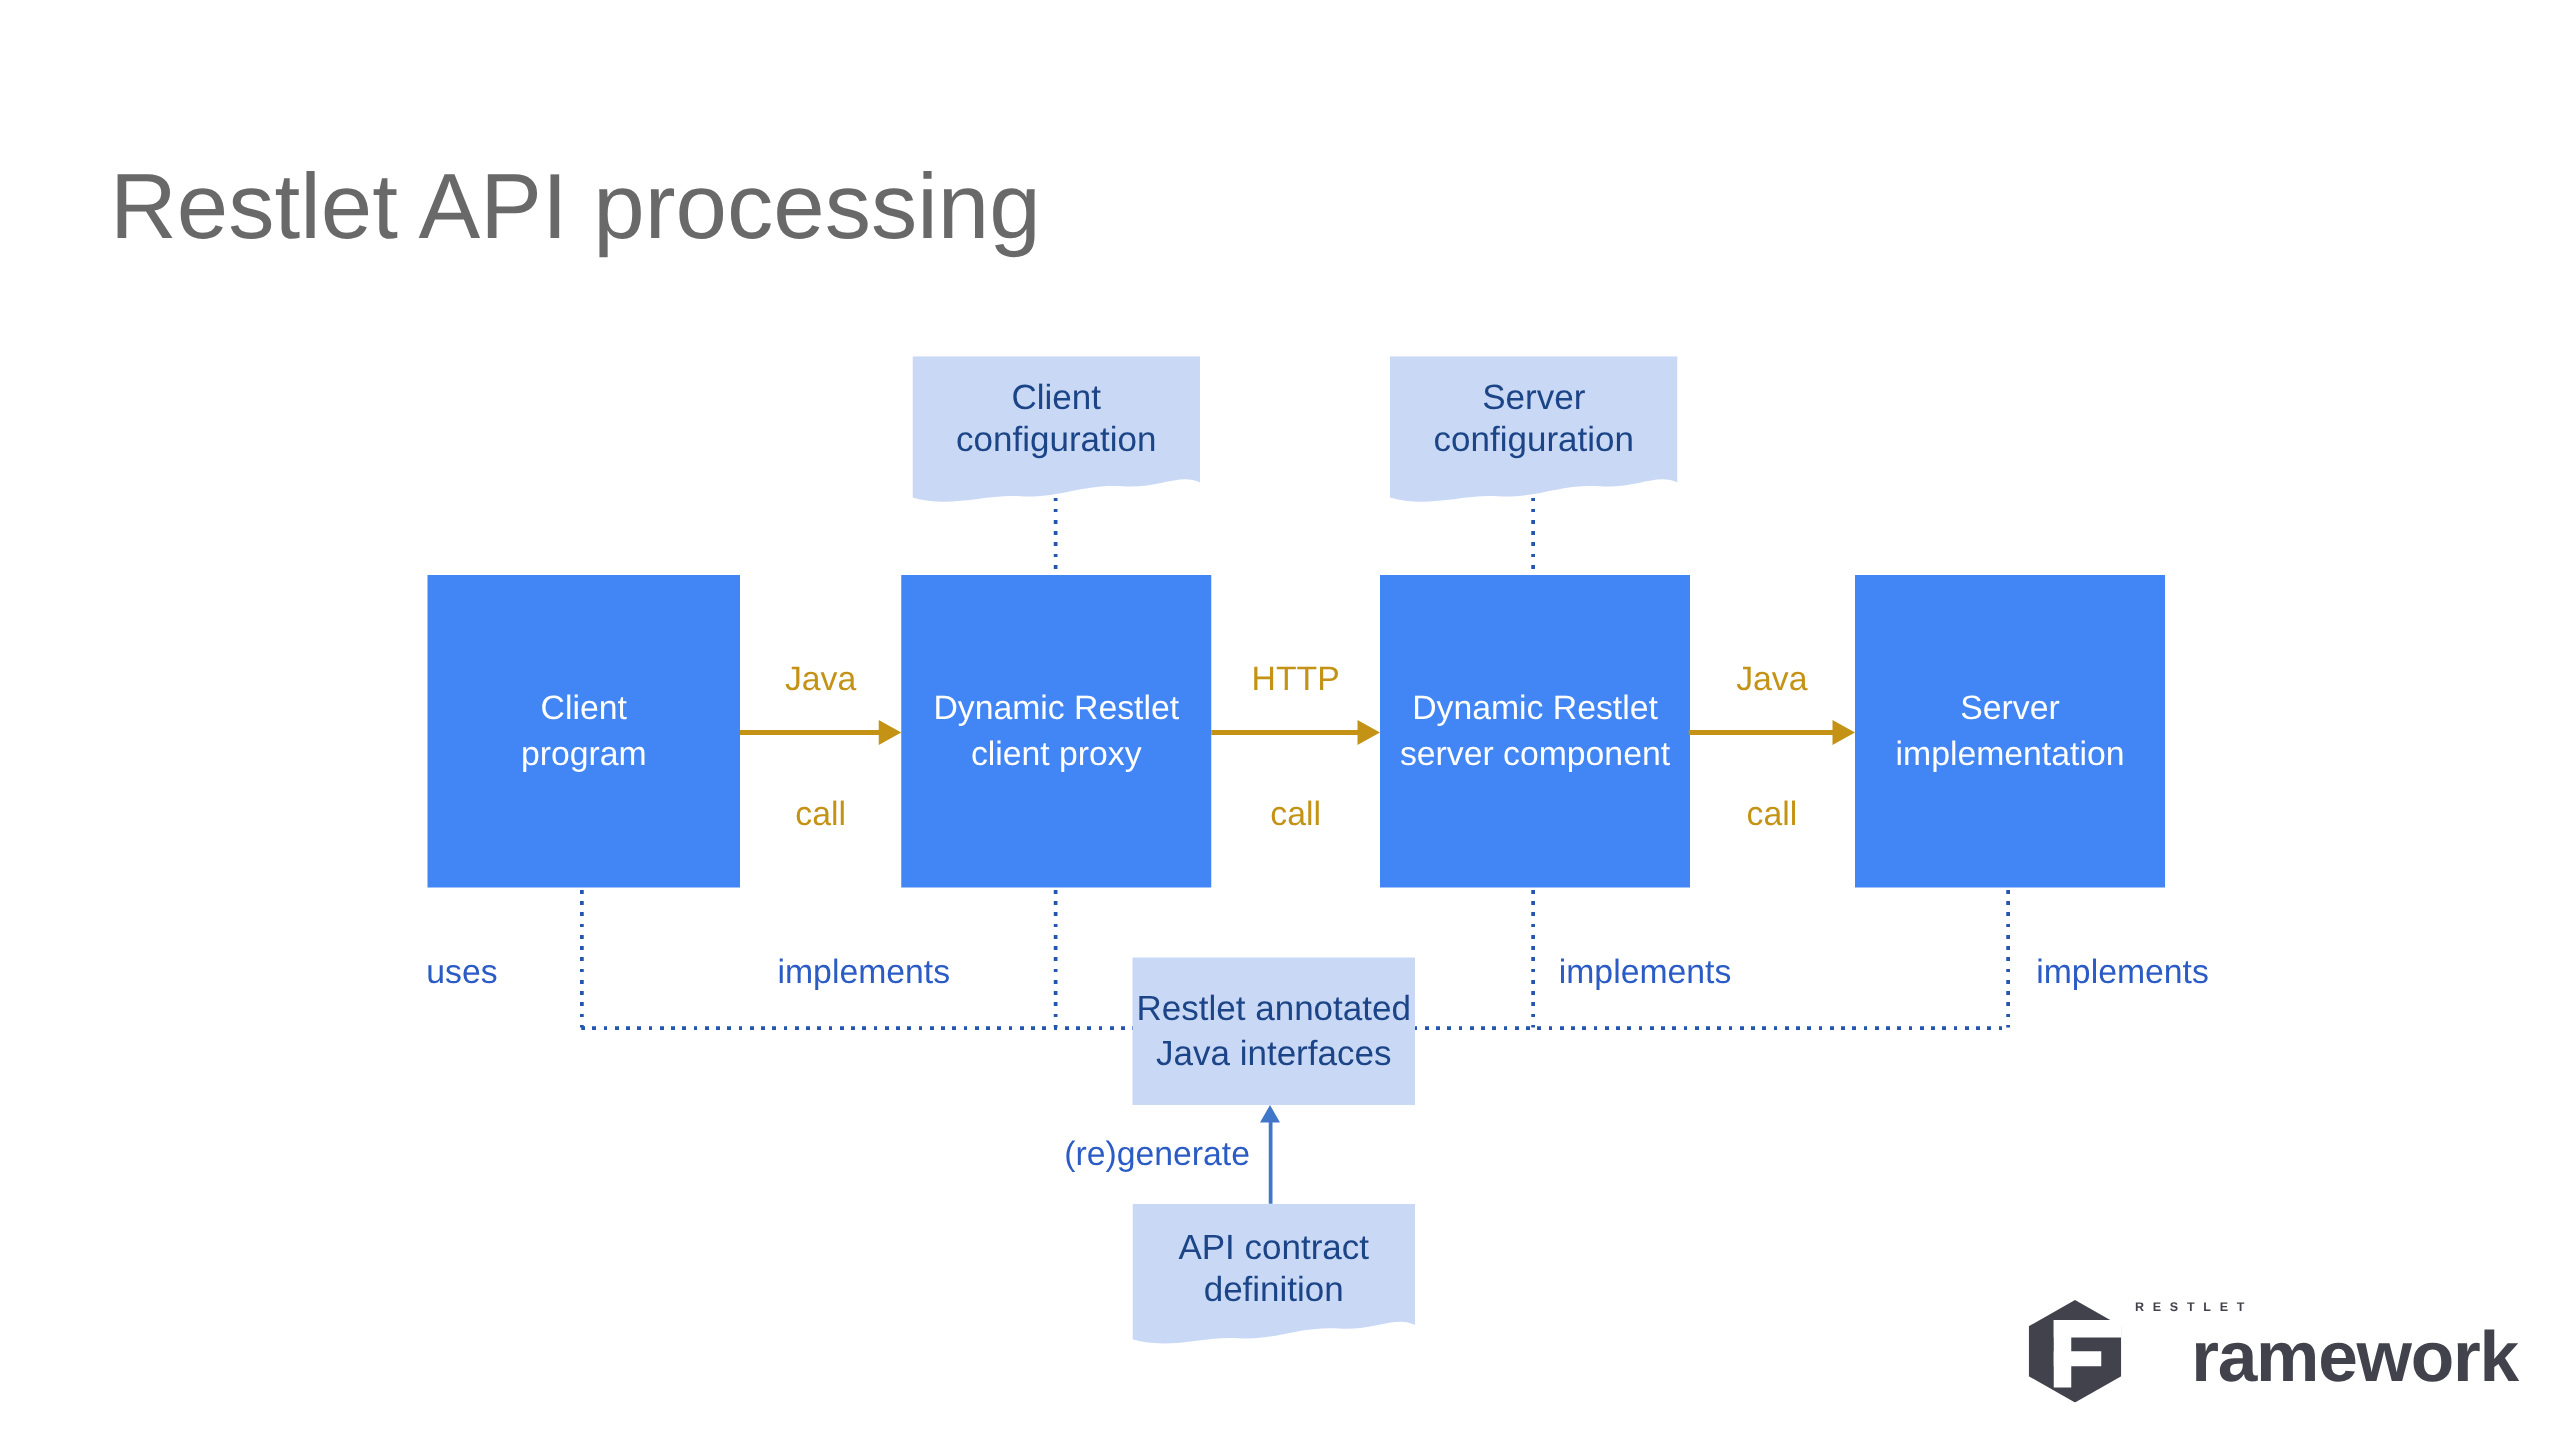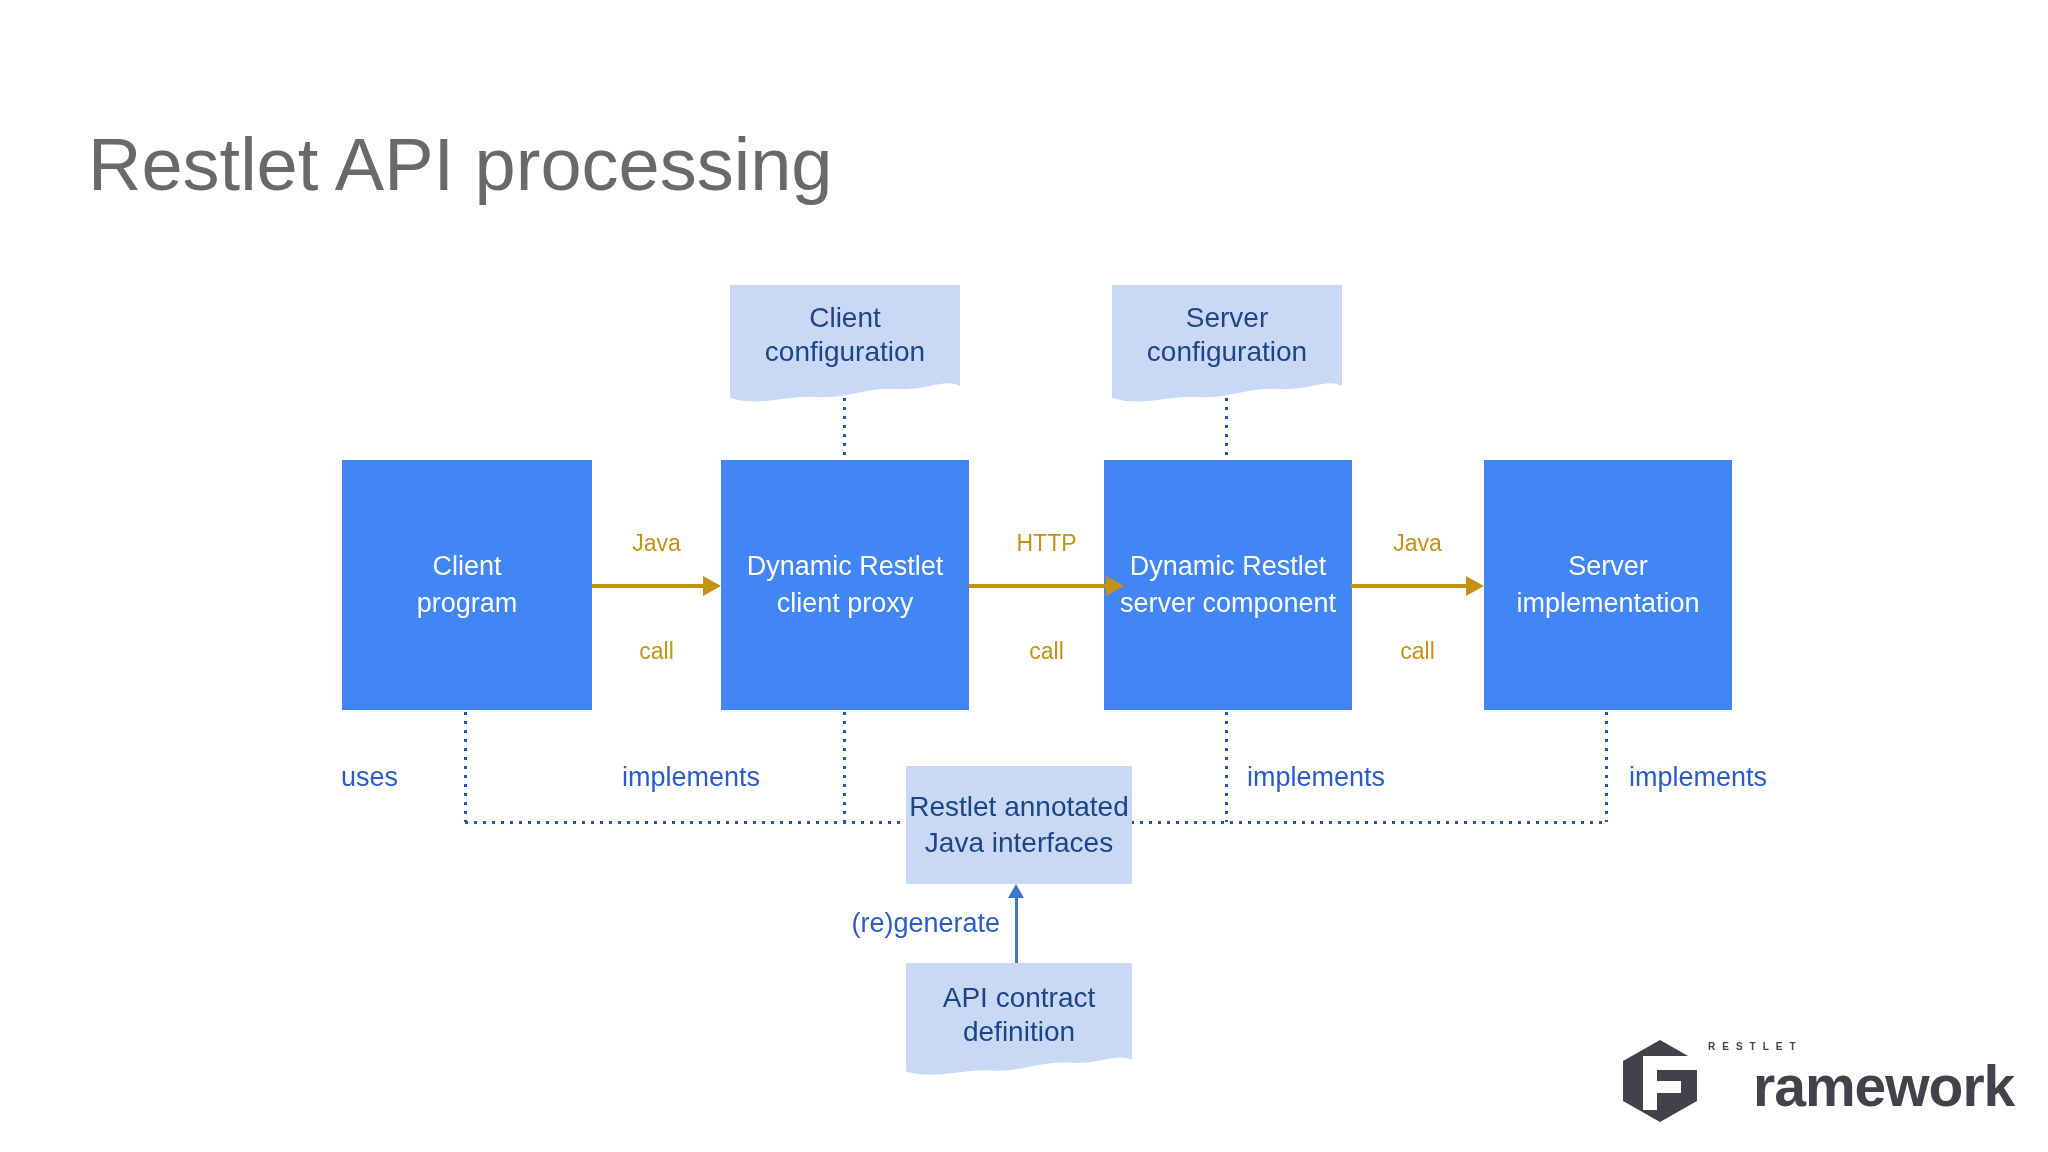--- a/index.html
+++ b/index.html
@@ -80,21 +80,21 @@
     position: absolute; right: 0; top: 50px;
     width: 0; height: 0;
     border-left: 18px solid var(--gold, #C49316);
     border-top: 10px solid transparent;
     border-bottom: 10px solid transparent;
   }
   .flow-arrow .lbl {
     position: absolute; left: 0; width: 100%;
     text-align: center;
     color: var(--gold, #C49316);
-    font-size: 23px; line-height: 34px;
+    font-size: 27px; line-height: 34px;
   }
   .flow-arrow .lbl.top { top: 0; }
   .flow-arrow .lbl.bottom { top: 76px; margin-top: 32px; }
 
   
   .rel-label {
     position: absolute; top: 762px;
     color: var(--label-blue, #2B5BC4);
     font-size: 27px; line-height: 30px;
     white-space: nowrap;
@@ -180,21 +180,21 @@
 server component</div>
   <div class="proc-box" style="left:1484px; width:248px;">Server
 implementation</div>
 
   <div class="flow-arrow" style="left:592px; width:129px;">
     <div class="lbl top">Java</div>
     <div class="line"></div>
     <div class="head"></div>
     <div class="lbl bottom">call</div>
   </div>
-  <div class="flow-arrow" style="left:969px; width:135px;padding-left:20px;">
+  <div class="flow-arrow" style="left:969px; width:135px;">
     <div class="lbl top">HTTP</div>
     <div class="line"></div>
     <div class="head"></div>
     <div class="lbl bottom">call</div>
   </div>
   <div class="flow-arrow" style="left:1351px; width:133px;">
     <div class="lbl top">Java</div>
     <div class="line"></div>
     <div class="head"></div>
     <div class="lbl bottom">call</div>

